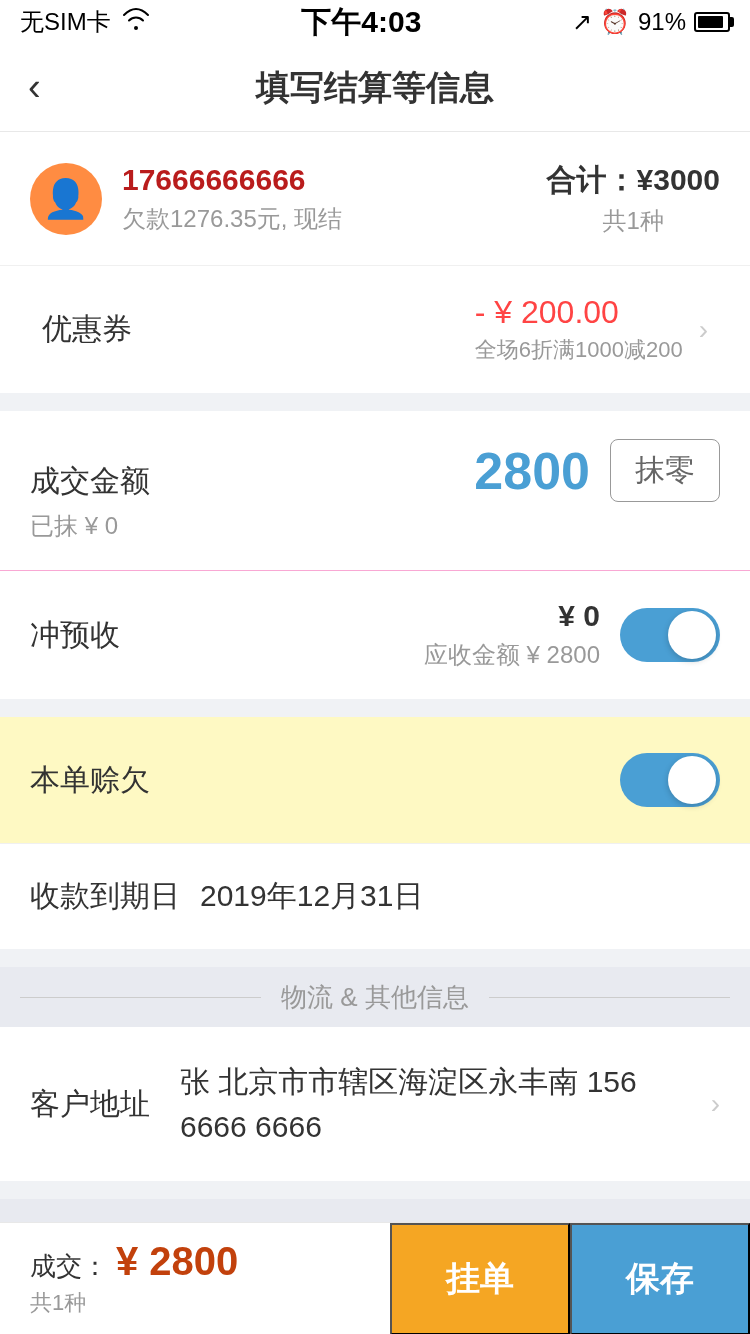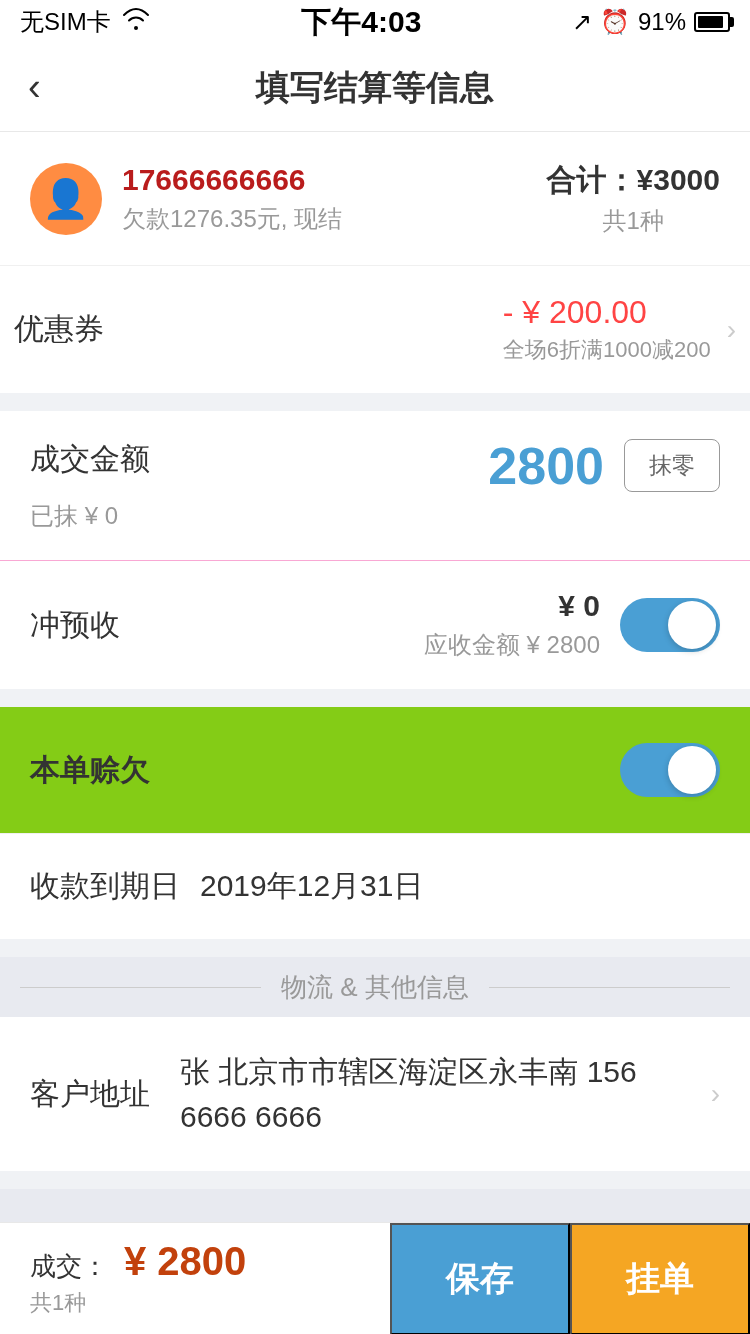--- a/index.html
+++ b/index.html
@@ -88,50 +88,50 @@
     .customer-info {}
     .customer-phone { font-size: 30px; font-weight: 600; color: #b91c1c; }
     .customer-debt { font-size: 24px; color: #999; margin-top: 6px; }
     .customer-right { text-align: center; }
     .total-amount { font-size: 30px; color: #333; font-weight: 600; }
     .total-count { font-size: 24px; color: #999; margin-top: 4px; }
 
     
     .coupon-row {
       background: #fff;
-      padding: 28px 14px;
+      padding: 28px 42px;
       display: flex;
       align-items: center;
       justify-content: space-between;
       border-top: 1px solid #f0f0f0;
     }
     .coupon-label { font-size: 30px; color: #333; }
     .coupon-discount { font-size: 32px; color: #ff4444; font-weight: 500; }
     .coupon-desc { font-size: 22px; color: #999; text-align: right; margin-top: 4px; }
     .chevron-icon { font-size: 28px; color: #ccc; }
 
     
     .deal-section {
       background: #fff;
       padding: 28px 30px;
     }
     .deal-row {
       display: flex;
-      align-items: flex-start;
+      align-items: flex-end;
       justify-content: space-between;
       gap: 46px;
     }
     .deal-label { font-size: 30px; color: #333; }
     .deal-right { display: flex; align-items: center; gap: 20px; }
     .deal-amount { font-size: 52px; font-weight: 700; color: #4a9fd4; line-height: 1; }
     .round-btn {
       border: 1px solid #999;
       border-radius: 8px;
       padding: 10px 24px;
-      font-size: 23px;
+      font-size: 30px;
       color: #666;
       background: #fff;
       cursor: pointer;
     }
     .deal-sub { font-size: 24px; color: #999; margin-top: 8px; }
 
     
     .prereceive-row {
       display: flex;
       align-items: center;
@@ -166,22 +166,21 @@
       right: 4px;
       box-shadow: 0 2px 6px rgba(0,0,0,0.2);
     }
 
     
     .debt-row {
       display: flex;
       align-items: center;
       justify-content: space-between;
       padding: 36px 30px;
-      background: #84cc16;
-      font-weight: bold;
+      background: #fef9c3;
     }
     .debt-label { font-size: 30px; color: #333; }
 
     
     .duedate-row {
       display: flex;
       align-items: center;
       padding: 32px 30px;
       background: #fff;
       border-top: 1px solid #f0f0f0;
@@ -377,21 +376,21 @@
       <span class="chevron-icon">›</span>
     </div>
   </div>
 
   <div class="gray-spacer"></div>
 
 </div>
 
 <div class="bottom-bar">
   <div class="bottom-summary">
-    <div style="display:flex;align-items:baseline;gap:16px;">
+    <div style="display:flex;align-items:baseline;gap:8px;">
       <span class="bottom-deal">成交：</span>
       <span class="bottom-amount">¥ 2800</span>
     </div>
     <div class="bottom-count">共1种</div>
   </div>
+  <button class="bottom-btn btn-pending">挂单</button>
   <button class="bottom-btn btn-save">保存</button>
-  <button class="bottom-btn btn-pending">挂单</button>
 </div>
 
 </body></html>

